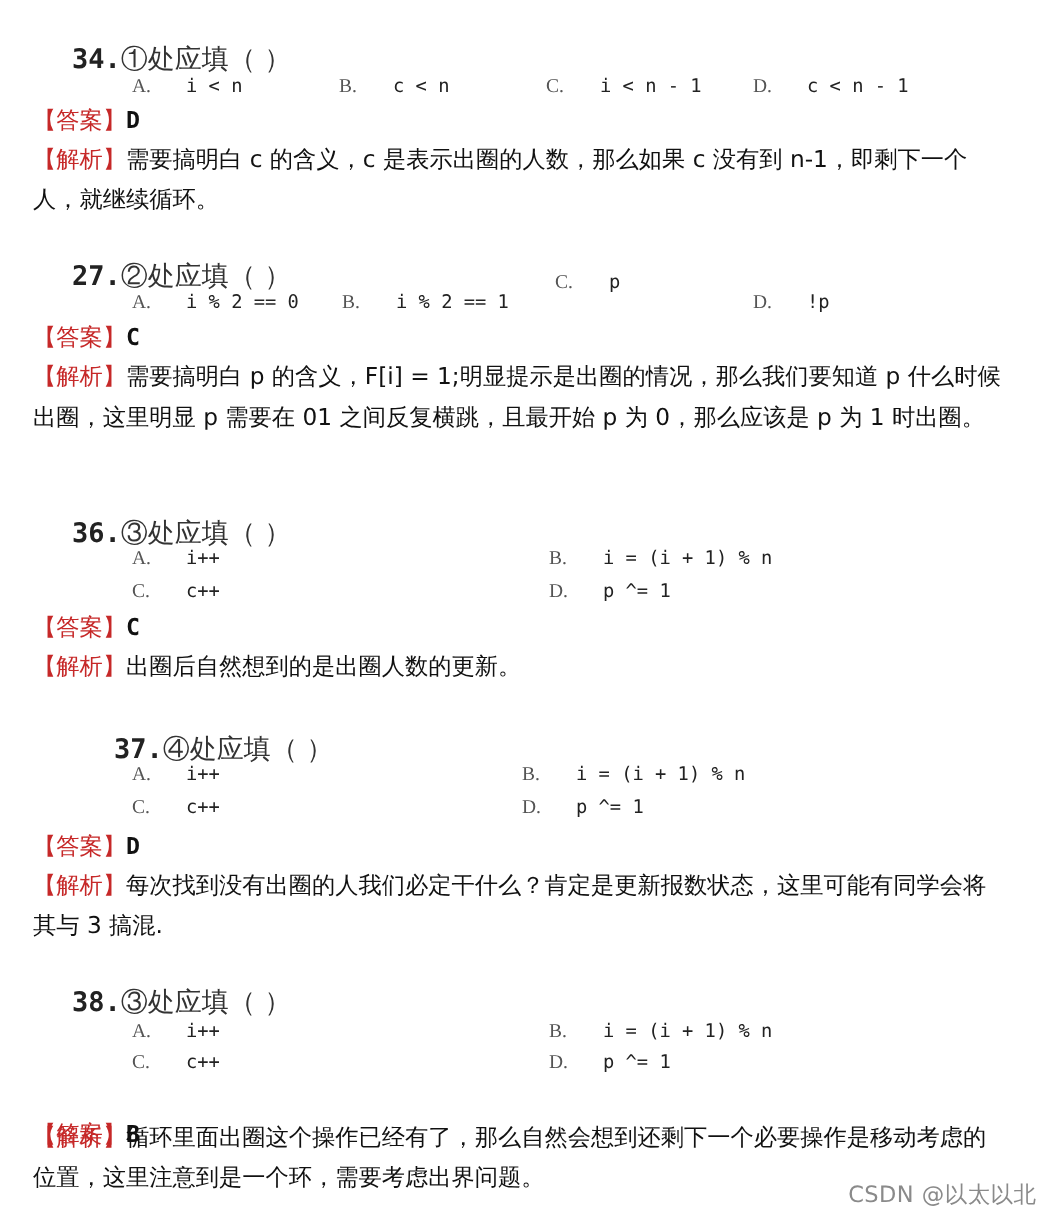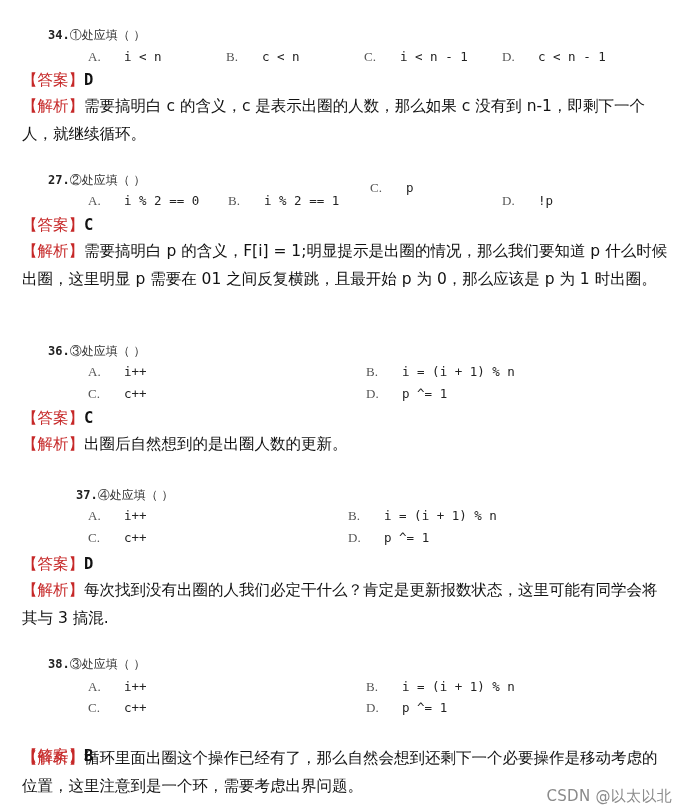--- a/index.html
+++ b/index.html
@@ -2,33 +2,33 @@
 <html><head>
 <meta charset="utf-8">
 <style>
   html, body { margin: 0; padding: 0; background: #ffffff; }
   body {
     width: 691px; height: 812px; position: relative; overflow: hidden;
     font-family: "DejaVu Sans", sans-serif; color: #111;
   }
   .q { position: absolute; left: 0; width: 691px; }
   .qtitle {
-    position: absolute; left: 48px; font-size: 12px; color: #333;
+    position: absolute; left: 48px; font-size: 18px; color: #333;
     font-family: "DejaVu Serif", serif;
   }
   .qtitle .num { font-family: "DejaVu Sans Mono", monospace; font-weight: bold; color: #222; }
   .opt { position: absolute; font-size: 13px; color: #333; white-space: pre; }
   .opt .lbl { font-family: "Liberation Serif", serif; color: #555; display: inline-block; width: 36px; }
   .opt .code { font-family: "DejaVu Sans Mono", monospace; font-size: 12.5px; color: #222; }
   .ans, .exp { position: absolute; left: 22px; font-size: 15.5px; line-height: 27px; width: 650px; }
-  .tag { color: #c62828; font-family: Liberation Mono, monospace; }
+  .tag { color: #c62828; font-family: Liberation Serif, serif; }
   .ansval { font-family: "DejaVu Sans Mono", monospace; font-weight: bold; }
   .exp-text { color: #111; }
   .watermark {
-    position: absolute; right: 19px; bottom: 6px; font-size: 15px; color: #8a8a8a;
+    position: absolute; right: 0; bottom: 6px; font-size: 15px; color: #8a8a8a;
     font-family: "DejaVu Sans", sans-serif; letter-spacing: 0.3px; text-align: center;
   }
 </style>
 </head>
 <body>
 
 <div class="q" style="top:0;">
   <div class="qtitle" style="top:27px;"><span class="num">34.</span><span>①处应填（  ）</span></div>
   <div class="opt" style="left:88px;top:49px;"><span class="lbl">A.</span><span class="code">i &lt; n</span></div>
   <div class="opt" style="left:226px;top:49px;"><span class="lbl">B.</span><span class="code">c &lt; n</span></div>

